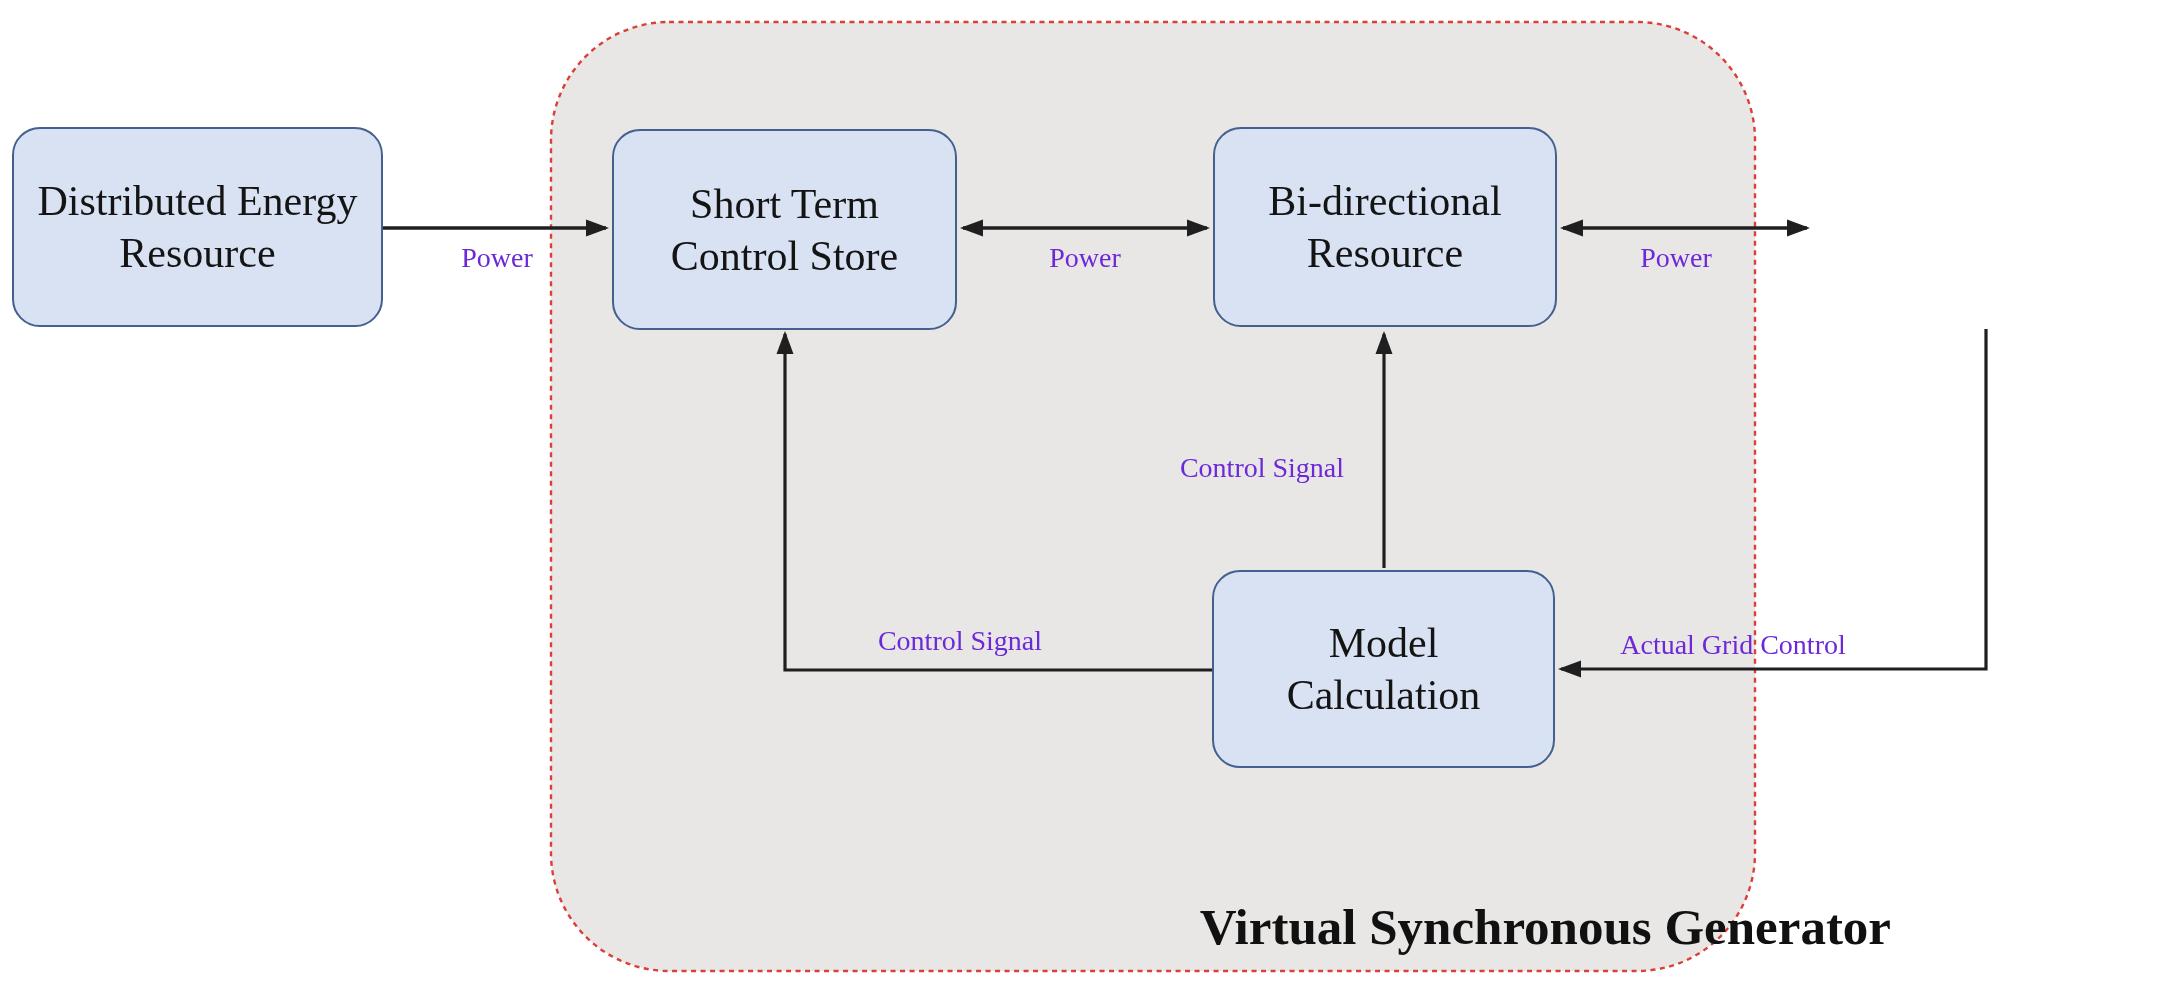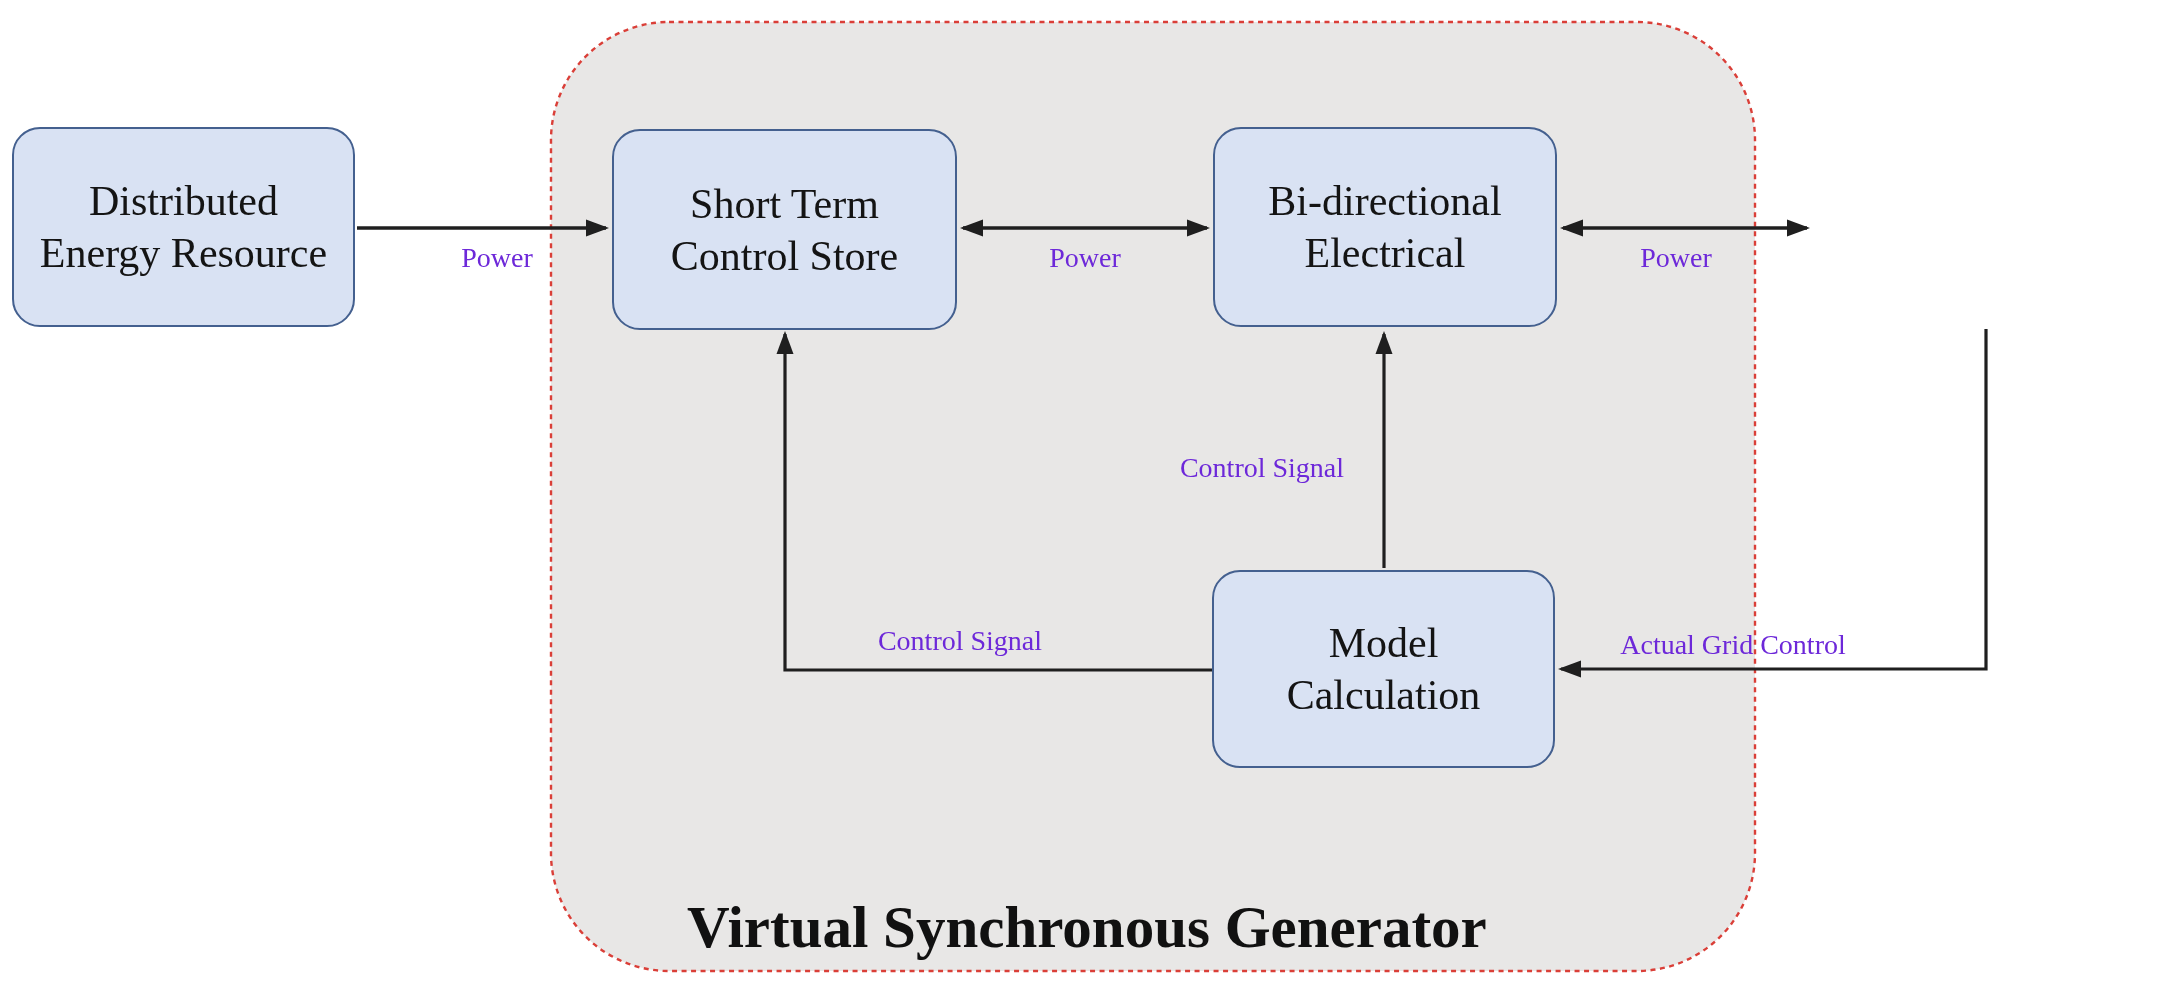--- a/index.html
+++ b/index.html
@@ -39,21 +39,21 @@
     border: 2.5px solid #44608f;
     border-radius: 28px;
     display: flex;
     align-items: center;
     justify-content: center;
     text-align: center;
     font-size: 42px;
     line-height: 52px;
     padding: 8px 16px;
   }
-  .node-der   { left: 12px;   top: 127px; width: 343px; height: 200px; }
+  .node-der   { left: 12px;   top: 127px; width: 371px; height: 200px; }
   .node-stes  { left: 612px;  top: 129px; width: 345px; height: 201px; }
   .node-bdc   { left: 1213px; top: 127px; width: 344px; height: 200px; }
   .node-grid  { left: 1813px; top: 125px; width: 345px; height: 202px; }
   .node-model { left: 1212px; top: 570px; width: 343px; height: 198px; }
   .edge-label {
     position: absolute;
     transform: translate(-50%, -50%);
     font-size: 28px;
     white-space: nowrap;
     color: #6d28d9;
@@ -64,22 +64,22 @@
   .lbl-ctrl-v  { left: 1262px; top: 468px; }
   .lbl-ctrl-l  { left: 960px;  top: 641px; }
   .lbl-agv     { left: 1733px; top: 645px; }
   .vsg-title {
     position: absolute;
     left: 551px;
     top: 901px;
     width: 1204px;
     padding-left: 136px;
     box-sizing: content-box;
-    text-align: left;
-    font-size: 59px;
+    text-align: right;
+    font-size: 51px;
     font-weight: bold;
     line-height: 52px;
     color: #111111;
     white-space: nowrap;
   }
 </style>
 </head>
 <body>
 
 <div class="canvas">
@@ -108,21 +108,21 @@
     <polyline points="1986,329 1986,669 1561,669" fill="none" stroke="#1f1f1f" stroke-width="3.2" marker-end="url(#ah)"></polyline>
   </svg>
 
   <div class="node node-der">
     <span>Distributed Energy Resource</span>
   </div>
   <div class="node node-stes">
     <span>Short Term Control Store</span>
   </div>
   <div class="node node-bdc">
-    <span>Bi-directional Electrical</span>
+    <span>Bi-directional Resource</span>
   </div>
   <div class="node node-model">
     <span>Model Calculation</span>
   </div>
 
   <div class="edge-label lbl-power-a">Power</div>
   <div class="edge-label lbl-power-b">Power</div>
   <div class="edge-label lbl-power-c">Power</div>
   <div class="edge-label lbl-ctrl-v">Control Signal</div>
   <div class="edge-label lbl-ctrl-l">Control Signal</div>

